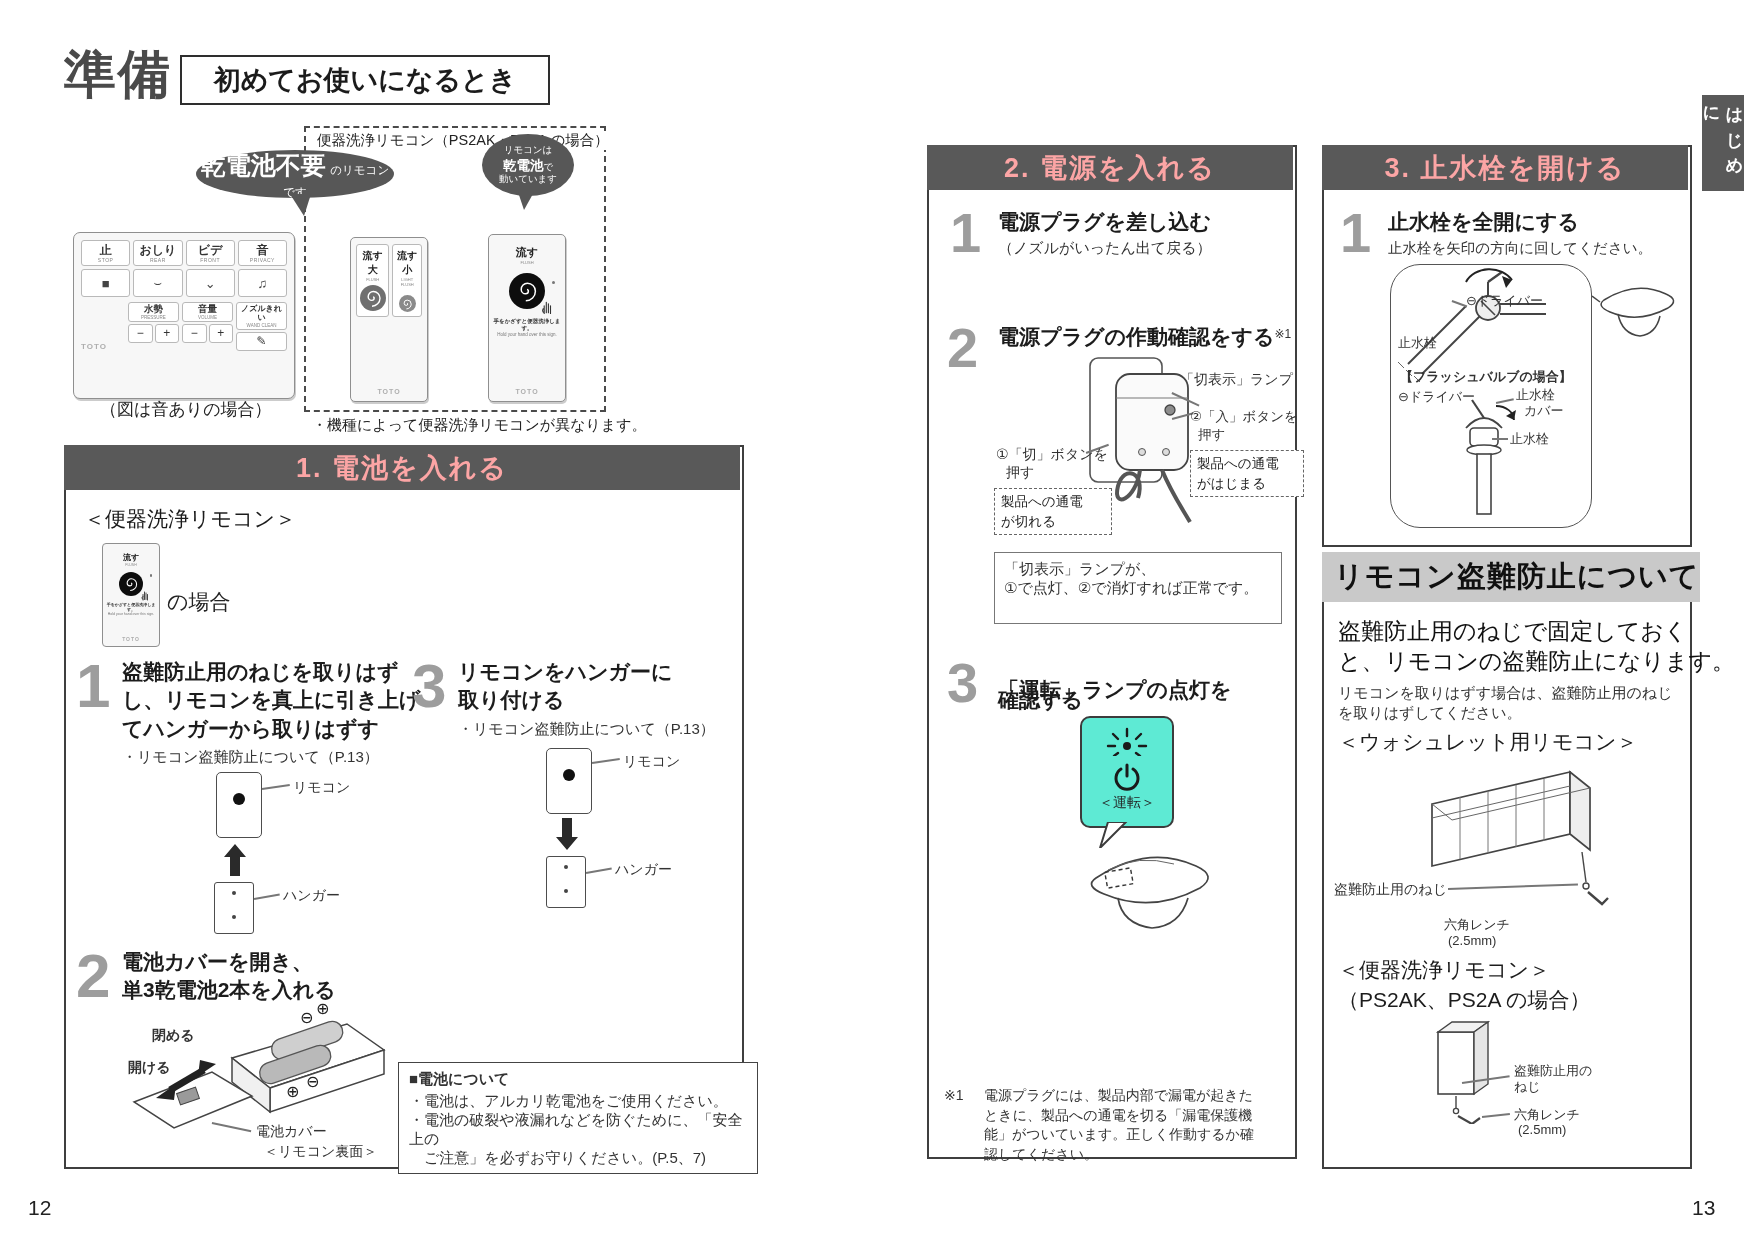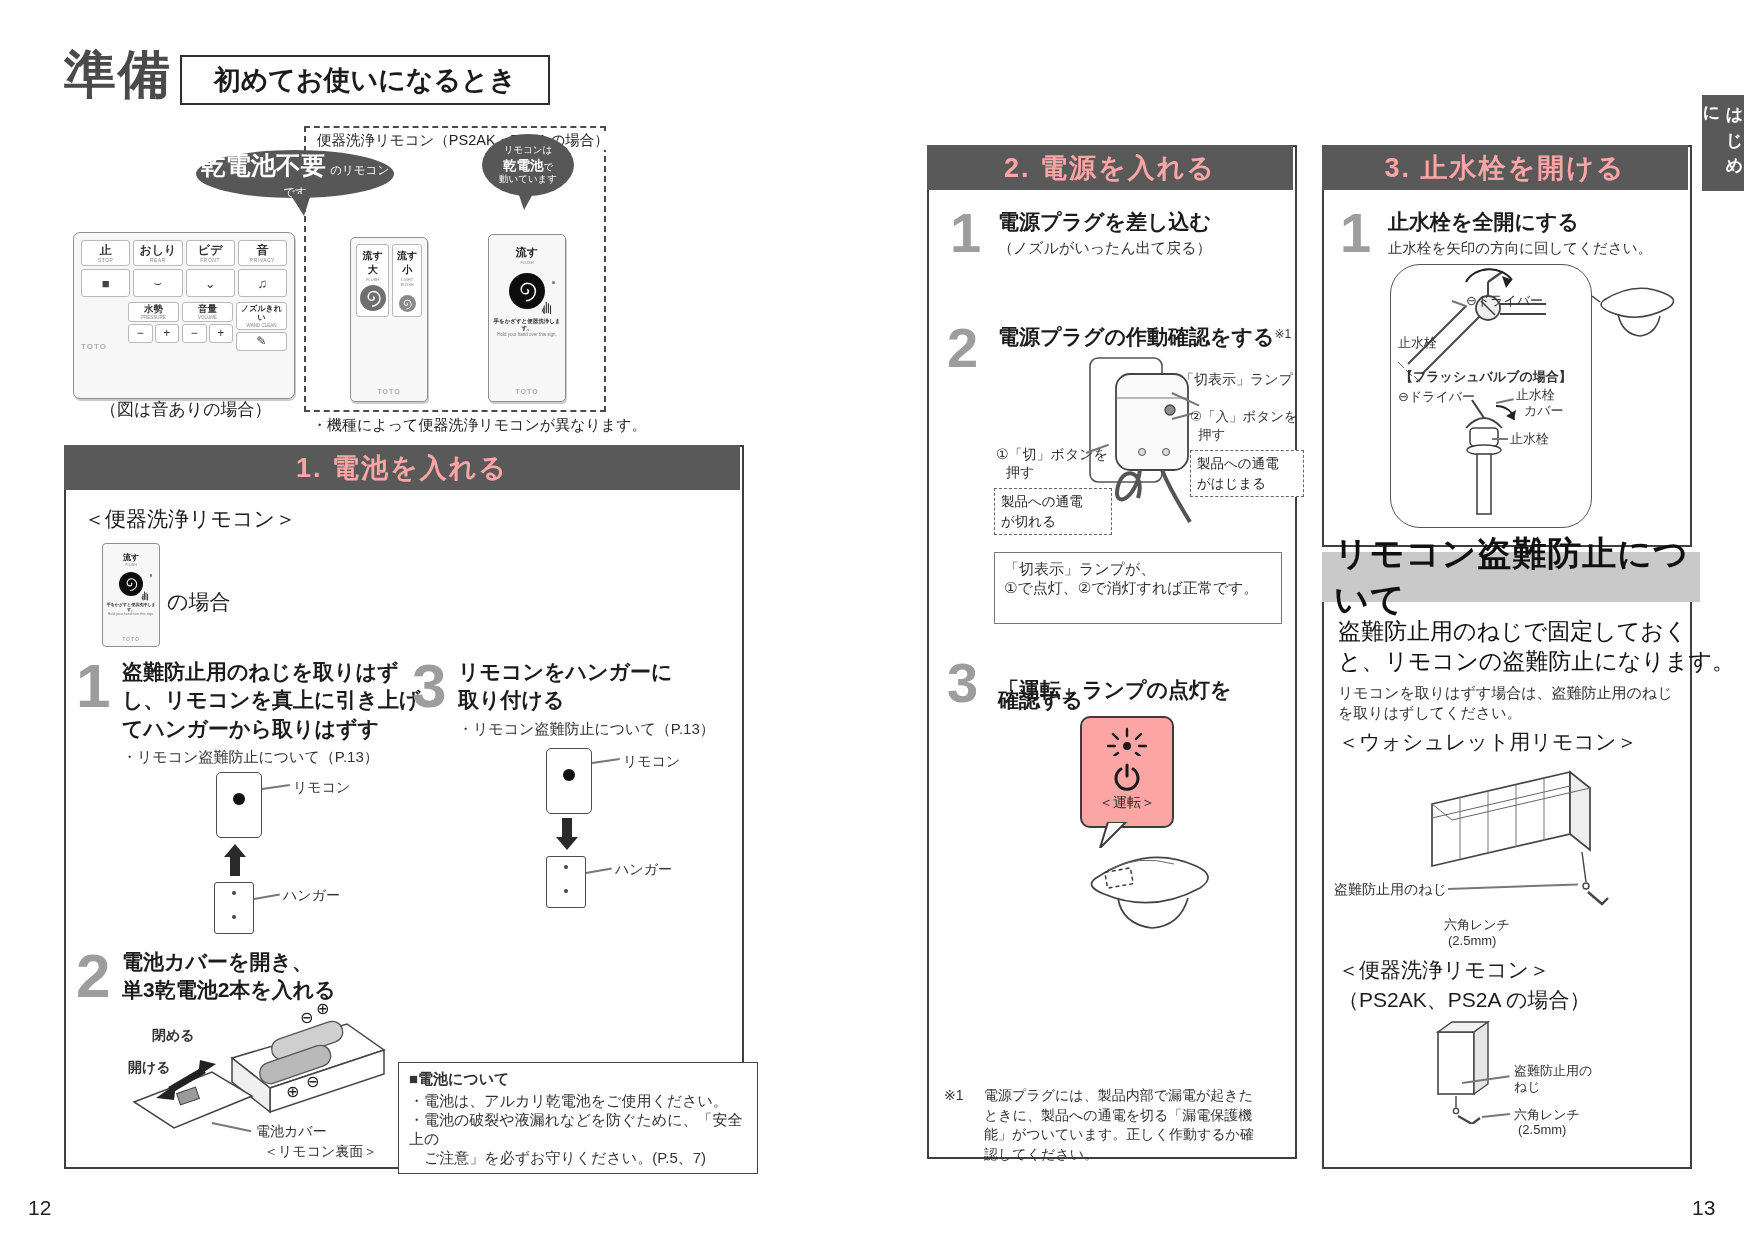--- a/index.html
+++ b/index.html
@@ -41,23 +41,23 @@
   .pm{flex:1;background:#fff;border:1px solid #b9b9b9;border-radius:3px;text-align:center;font-size:12px;line-height:17px;color:#333;}
   .fr-btn{background:#fff;border:1px solid #b9b9b9;border-radius:3px;text-align:center;padding:4px 1px;}
   .swirlc{border-radius:50%;display:flex;align-items:center;justify-content:center;margin:3px auto 0 auto;}
   
   .illus-remote{background:#fff;border:1.5px solid #4d4d4d;border-radius:5px;}
   .dot{background:#111;border-radius:50%;}
   .hanger{background:#fff;border:1.5px solid #4d4d4d;border-radius:3px;}
   .hdot{width:4px;height:4px;background:#444;border-radius:50%;position:absolute;left:50%;margin-left:-2px;}
   .leader{height:1.5px;background:#777;transform-origin:0 50%;}
   .notebox{border:1.5px solid #444;background:#fff;}
-  .callout{border:2px solid #3c3c3c;border-radius:10px;background:#fca5a5;}
+  .callout{border:2px solid #3c3c3c;border-radius:10px;background:#5eead4;}
   .roundframe{border:1.5px solid #555;border-radius:30px;background:#fff;}
-  .theft-head{background:#c9c9c9;color:#101010;font-weight:bold;font-size:34px;display:flex;align-items:center;padding-left:12px;letter-spacing:1px;}
+  .theft-head{background:#c9c9c9;color:#101010;font-weight:bold;font-size:29px;display:flex;align-items:center;padding-left:12px;letter-spacing:1px;}
   .sidetab{background:#595959;color:#fff;writing-mode:vertical-rl;font-size:17px;letter-spacing:6px;display:flex;align-items:center;justify-content:center;font-weight:bold;}
   .pagenum{font-size:21px;color:#222;}
   sup{font-size:12px;color:#333;}
 </style>
 </head>
 <body>
 
 <div class="page">
 
   <div class="abs" style="left:64px;top:40px;font-size:52px;font-weight:bold;color:#4a4a4a;letter-spacing:2px;">準備</div>

